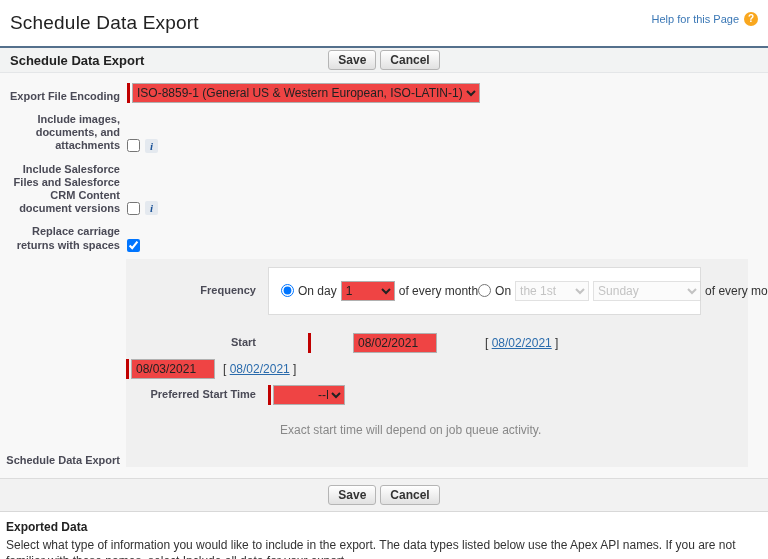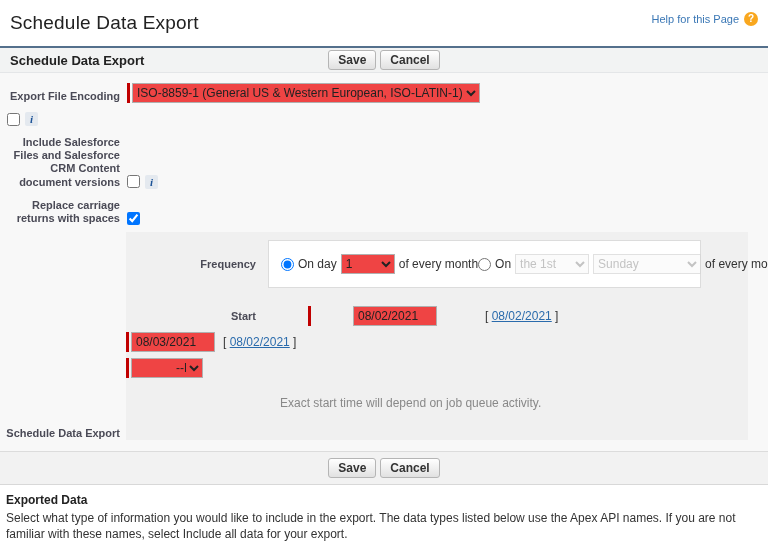--- a/index.html
+++ b/index.html
@@ -93,20 +93,21 @@
       <div class="lbl">Export File Encoding</div>
       <div class="fld">
         <span class="reqbar"></span>
         <select>
           <option>ISO-8859-1 (General US &amp; Western European, ISO-LATIN-1)</option>
         </select>
       </div>
     </div>
 
     <div class="row">
+      <div class="lbl">Include images, documents, and attachments</div>
       <div class="fld" style="padding-top:2px;">
         <input type="checkbox" style="">
         <span class="info-icon">i</span>
       </div>
     </div>
 
     <div class="row">
       <div class="lbl">Include Salesforce Files and Salesforce CRM Content document versions</div>
       <div class="fld" style="padding-top:2px;">
         <input type="checkbox" style="">
@@ -158,20 +159,21 @@
           <span class="datelink"><span>[</span> <a>08/02/2021</a> <span>]</span></span>
         </div>
 
         <div class="prow">
           <span class="reqbar"></span>
           <input type="text" value="08/03/2021" style="">
           <span class="datelink"><span>[</span> <a>08/02/2021</a> <span>]</span></span>
         </div>
 
         <div class="prow">
+          <div class="plbl">Preferred Start Time</div>
           <span class="reqbar"></span>
           <select style="width:72px;padding-left:40px;">
             <option>--None--</option>
           </select>
         </div>
 
         <div class="note">Exact start time will depend on job queue activity.</div>
 
       </div>
     </div>

